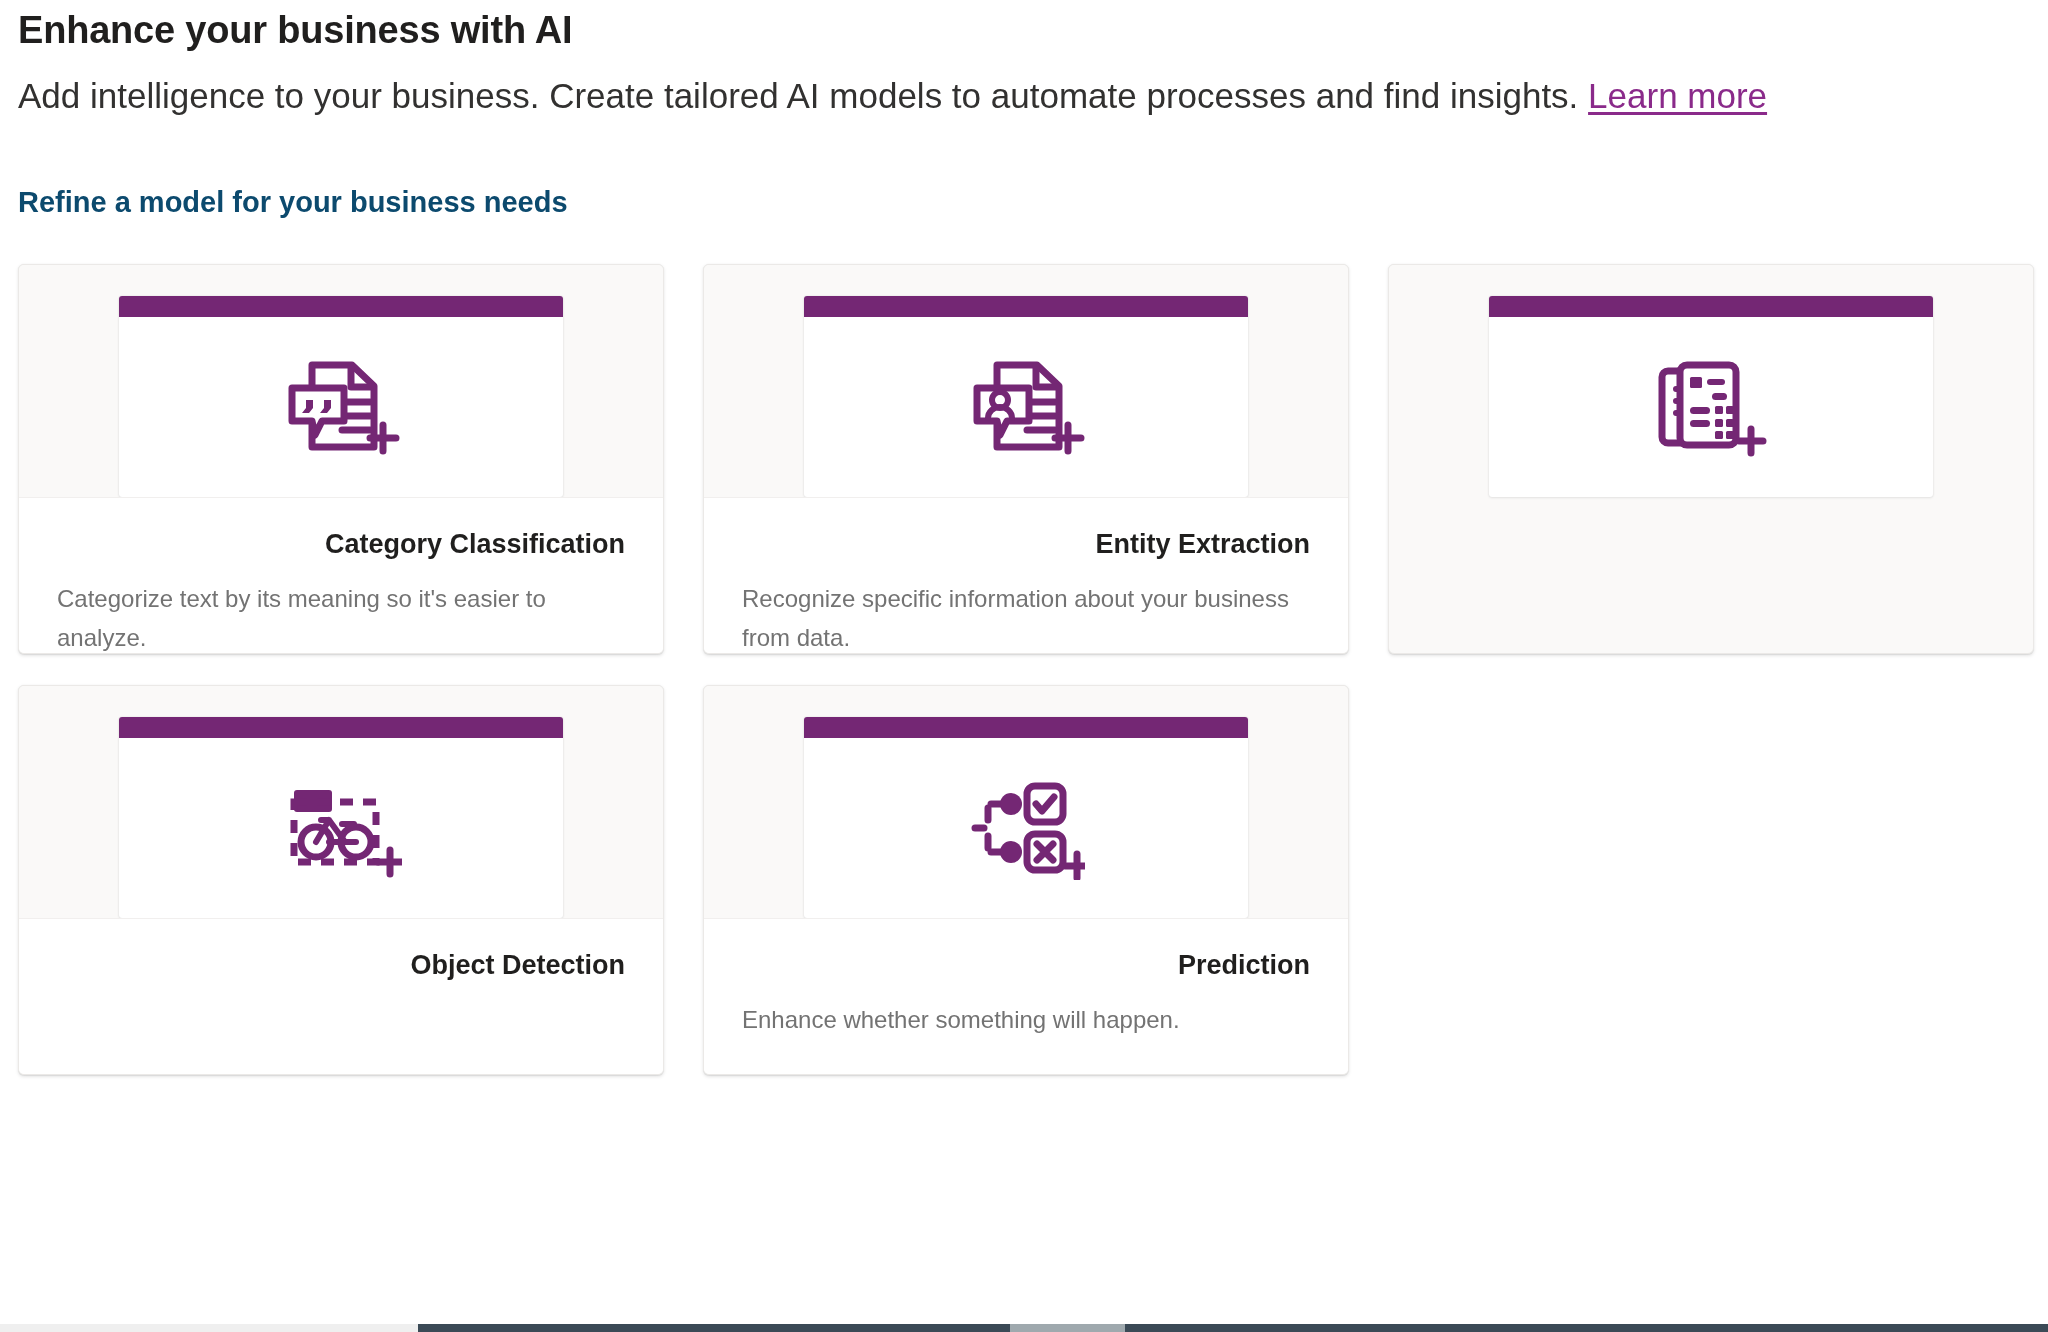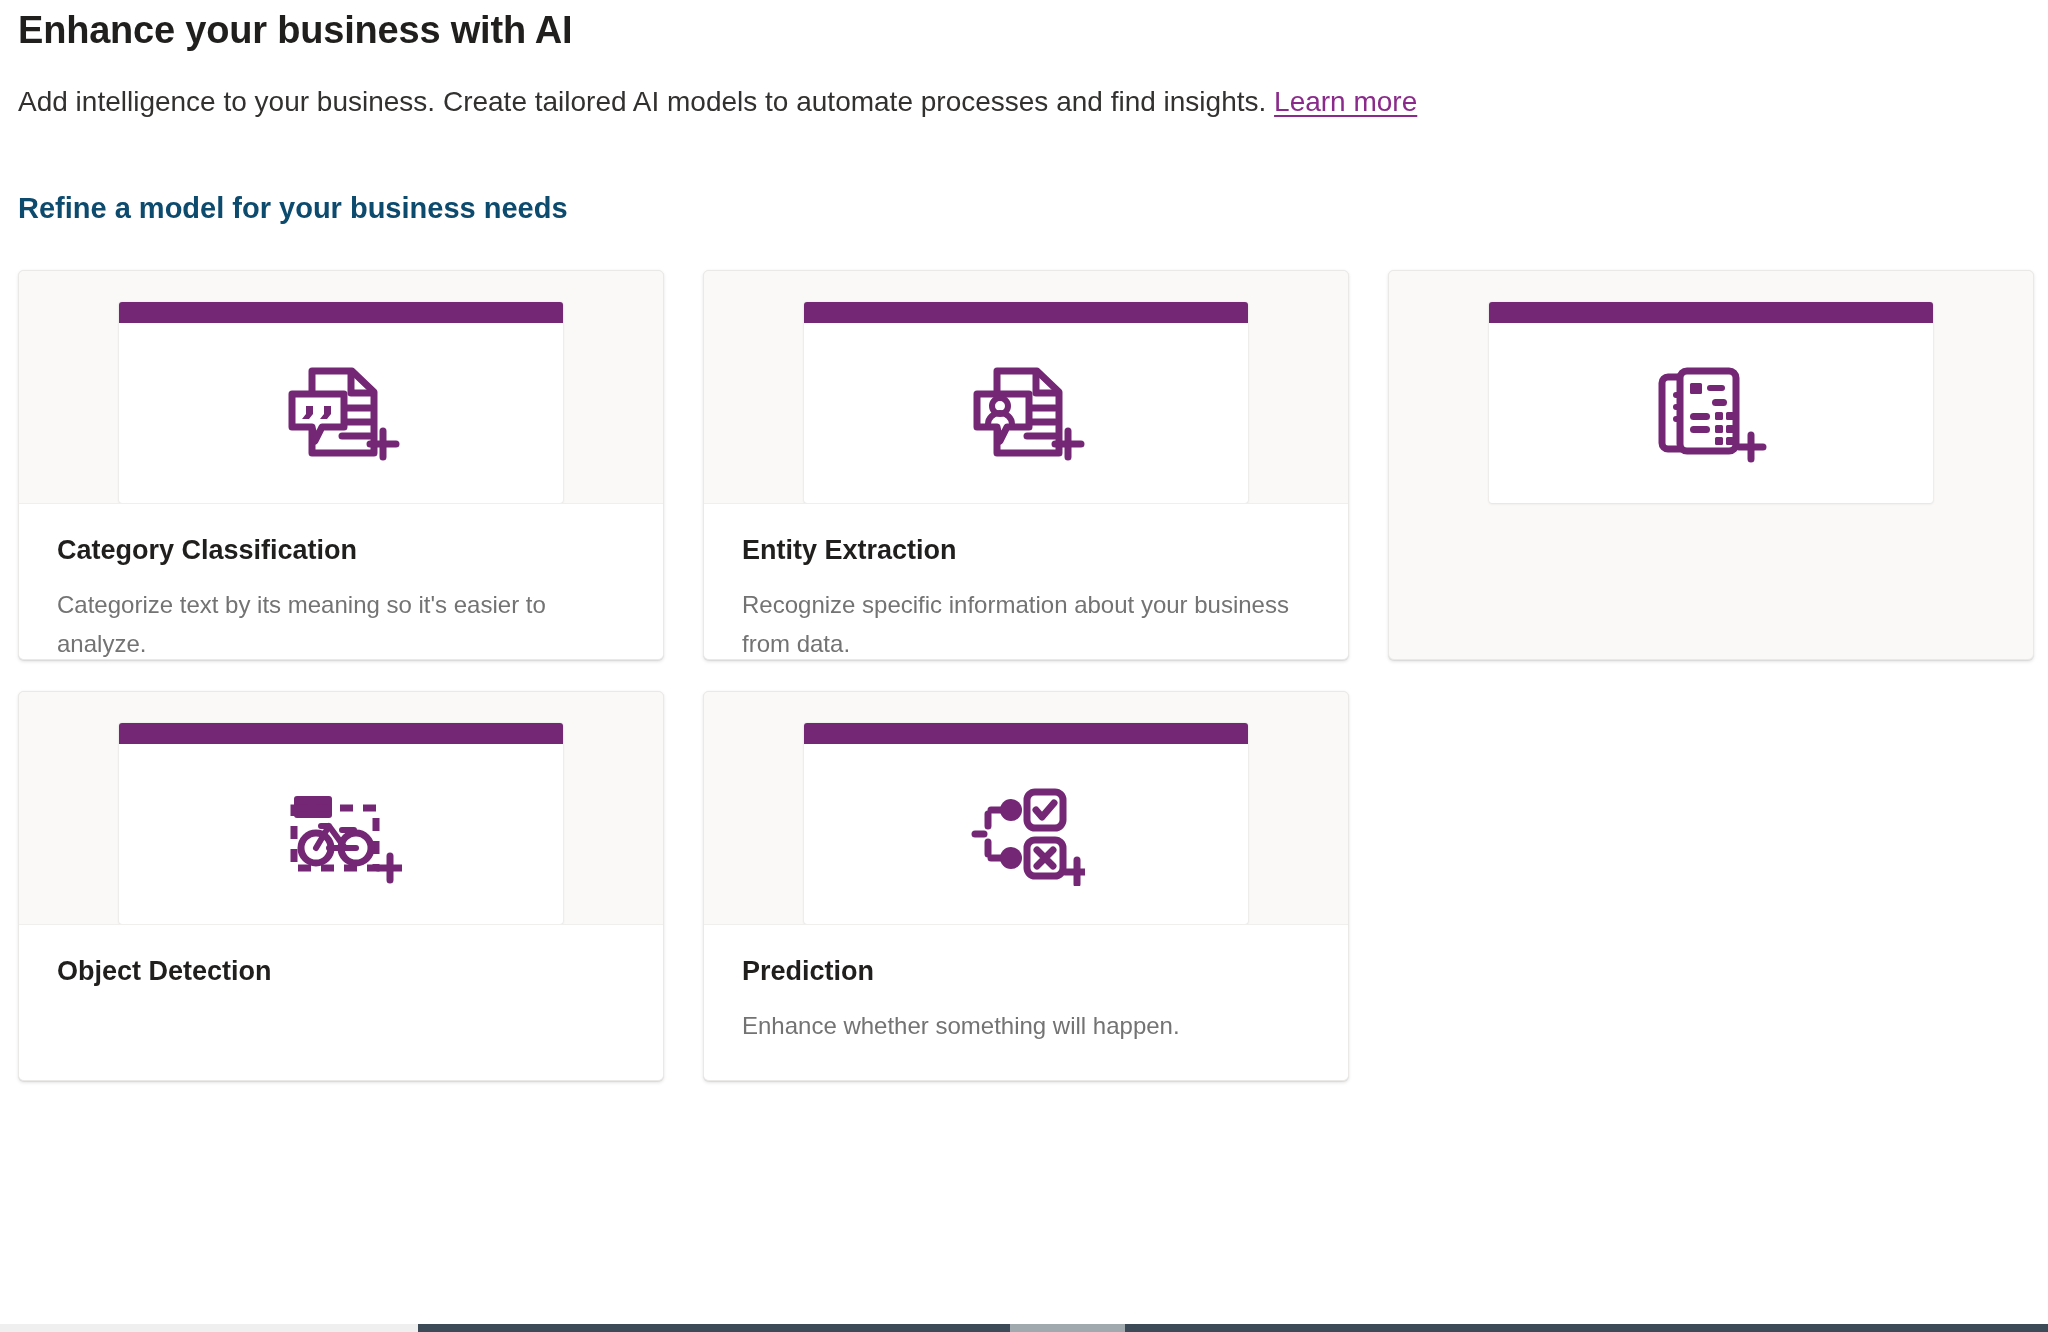--- a/index.html
+++ b/index.html
@@ -25,25 +25,25 @@
   .page-title {
     font-size: 38px;
     font-weight: 700;
     color: #201f1e;
     letter-spacing: -0.2px;
     padding-top: 4px;
     line-height: 52px;
   }
 
   .page-subtitle {
-    font-size: 28px;
+    font-size: 35px;
     font-weight: 400;
     color: #323130;
     line-height: 40px;
-    margin-top: 26px;
+    margin-top: 20px;
     white-space: nowrap;
   }
 
   .learn-more {
     color: #8a2a8a;
     text-decoration: underline;
     text-underline-offset: 4px;
     cursor: pointer;
   }
 
@@ -117,20 +117,21 @@
     background: #ffffff;
     border-top: 1px solid #f1efee;
     padding: 29px 38px 0 38px;
   }
 
   .card-title {
     font-size: 27px;
     font-weight: 600;
     color: #201f1e;
     line-height: 34px;
+    text-align: right;
   }
 
   .card-desc {
     margin-top: 18px;
     font-size: 24px;
     font-weight: 400;
     color: #737373;
     line-height: 39px;
     max-width: 570px;
   }

